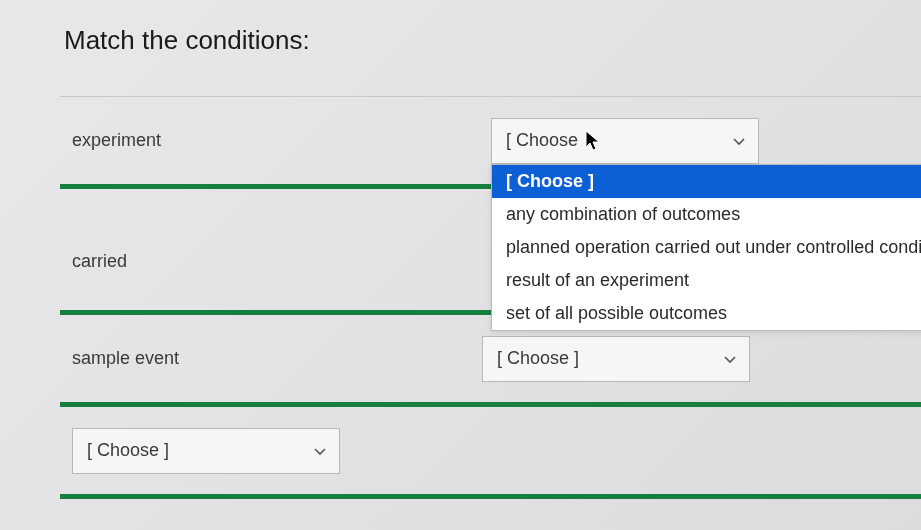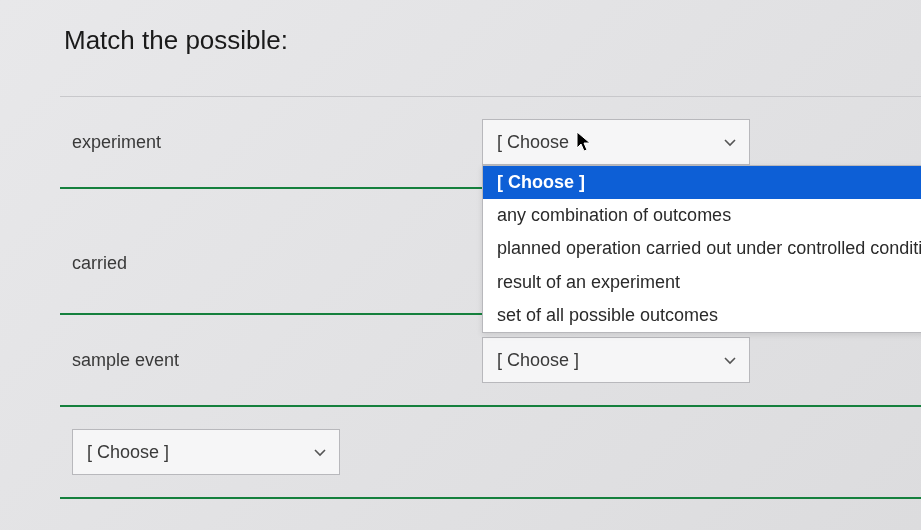--- a/index.html
+++ b/index.html
@@ -16,31 +16,31 @@
       font-size: 26px;
       font-weight: 400;
       color: #1a1a1a;
       margin-bottom: 40px;
       padding-left: 4px;
     }
     .rows { border-top: 1px solid #c8c8cb; }
     .row {
       display: flex;
       align-items: center;
-      border-bottom: 2px solid #15803d;
+      border-bottom: 5px solid #15803d;
       min-height: 92px;
       padding: 18px 0 18px 12px;
       position: relative;
     }
     .term {
       width: 410px;
       font-size: 18px;
       color: #3a3a3a;
     }
-    .select-wrap { position: relative; }
+    .select-wrap { position: relative; margin-left: 9px; }
     .select {
       width: 268px;
       height: 46px;
       border: 1px solid #b8b8bc;
       background: #f6f6f7;
       display: flex;
       align-items: center;
       justify-content: space-between;
       padding: 0 12px 0 14px;
       font-size: 18px;
@@ -77,21 +77,21 @@
       pointer-events: none;
       z-index: 20;
     }
     .cursor svg { display: block; }
     .row-outcome { min-height: 126px; }
     .term-outcome { padding-top: 24px; }
   </style>
 </head>
 <body>
 
-<h2 class="title">Match the possible:</h2>
+<h2 class="title">Match the conditions:</h2>
 
 <div class="rows">
 
   <div class="row">
     <div class="term">experiment</div>
     <div class="select-wrap">
       <div class="select">
         <span>[ Choose</span>
         <span class="chev">
           <svg viewBox="0 0 14 14">

